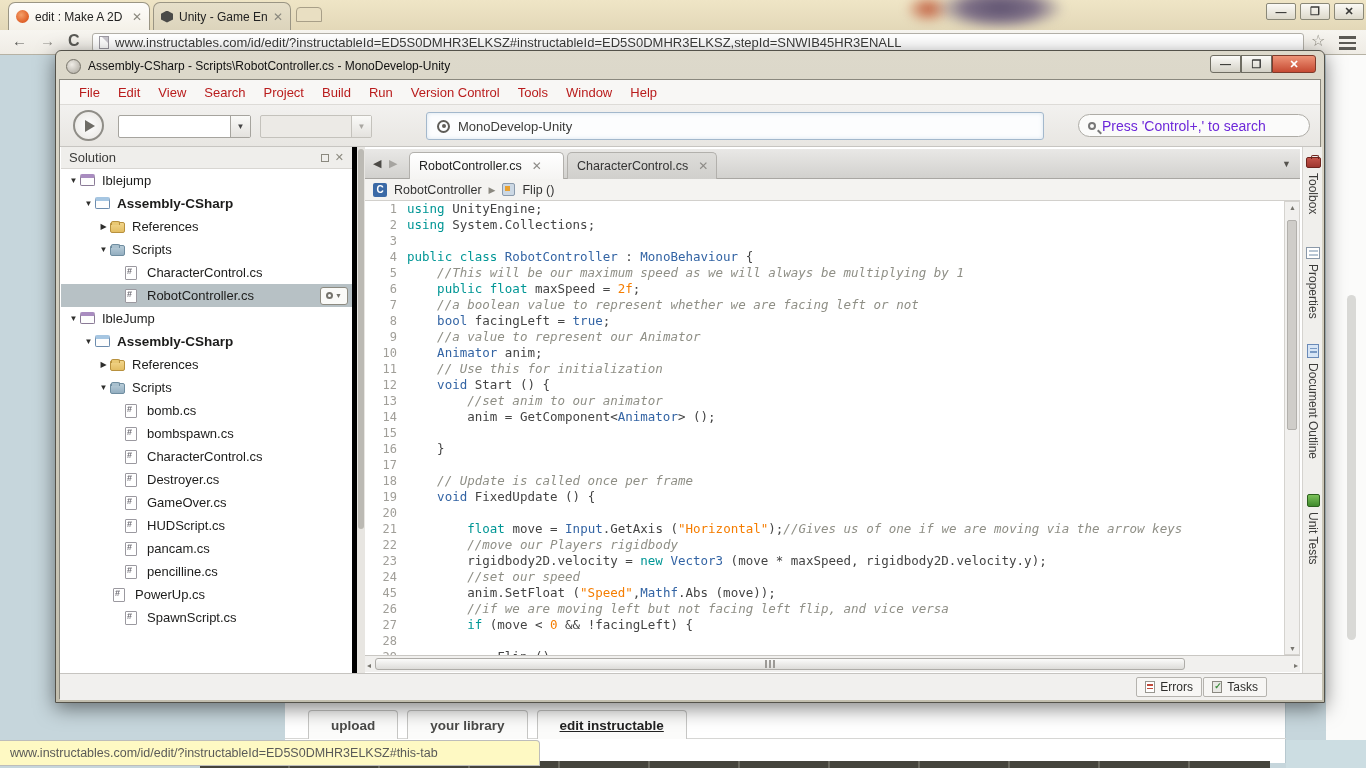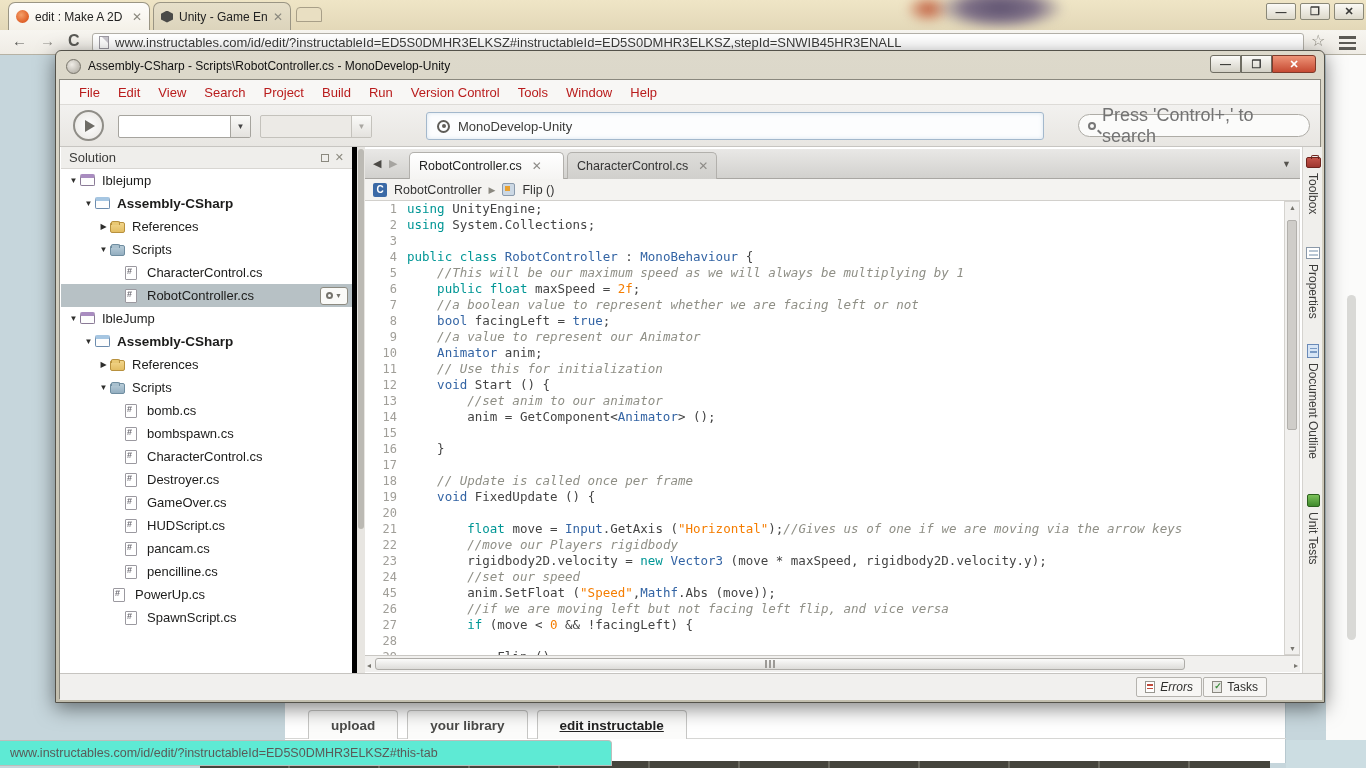--- a/index.html
+++ b/index.html
@@ -46,21 +46,21 @@
   #page-scrollpill { position:absolute; left:1347px; top:295px; width:9px; height:345px; background:#d9d9d6; border-radius:5px; }
   #bottom-white { position:absolute; left:285px; top:702px; width:1001px; height:61px; background:#fff; border-right:1px solid #b7c8cf; }
   #bottom-blue-r { position:absolute; left:1286px; top:740px; width:80px; height:28px; background:#ccdde2; }
   #pagetabs { position:absolute; left:308px; top:710px; height:29px; display:flex; gap:9px; }
   .ptab { border:1px solid #c6c6c4; border-bottom:none; border-radius:4px 4px 0 0; background:#fbfbfa;
     padding:0 22px; display:flex; align-items:center; font-size:13.5px; font-weight:bold; color:#4a4a48; }
   .ptab.active { text-decoration:underline; color:#222; }
   #pagetabs-underline { position:absolute; left:285px; top:738px; width:1001px; border-bottom:1px solid #d6d6d4; }
   #darkstrip { position:absolute; left:200px; top:761px; width:1070px; height:7px; background:#45443c;
     background-image:repeating-linear-gradient(90deg,#45443c 0 88px,#6a695f 88px 90px); }
-  #status-tip { position:absolute; left:0px; top:740px; width:612px; height:26px; background:#5eead4;
+  #status-tip { position:absolute; left:0px; top:740px; width:540px; height:26px; background:#fef9c3;
     border:1px solid #bdbdbb; border-left:none; border-radius:0 4px 0 0; display:flex; align-items:center;
     padding:0 10px; font-size:12.5px; color:#5a5a58; white-space:nowrap; overflow:hidden; }
 
   
   #ide { position:absolute; left:55px; top:50px; width:1270px; height:653px;
     background:linear-gradient(#ddd9cb,#c2beae); border:1px solid #54524a;
     border-radius:6px 6px 0 0; box-shadow:0 5px 20px rgba(0,0,0,.5); }
   #ide-title { position:absolute; left:10px; top:8px; display:flex; align-items:flex-start; gap:7px; }
   .md-ico { width:15px; height:15px; border-radius:50%; background:radial-gradient(circle at 38% 35%,#efece6,#a8a49a); border:1px solid #77746a; }
   #ide-title .t { font-size:12px; color:#111; }
@@ -84,21 +84,21 @@
     background:linear-gradient(#fafaf8,#e4e2de); display:flex; align-items:center; justify-content:center; font-size:8px; color:#444; }
   #combo2 { background:#eceae6; border-color:#c4c2bc; }
   #combo2 .dd { color:#a9a7a1; border-color:#c4c2bc; }
   #runtime-pill { position:absolute; left:366px; top:7px; width:618px; height:28px; background:#fcfdfe;
     border:1px solid #a3b8cc; border-radius:3px; box-shadow:inset 0 0 4px rgba(150,180,210,.35);
     display:flex; align-items:center; padding:0 10px; gap:8px; font-size:13px; color:#3c3c3a; }
   .dotcircle { width:13px; height:13px; border:2px solid #5f5d58; border-radius:50%; position:relative; flex:none; }
   .dotcircle:after { content:""; position:absolute; left:2.5px; top:2.5px; width:4px; height:4px; background:#5f5d58; border-radius:50%; }
   #searchbox { position:absolute; left:1018px; top:9px; width:232px; height:23px; background:#fbfbfa;
     border:1px solid #aeaca6; border-radius:12px; display:flex; align-items:center; padding:0 9px; gap:6px; }
-  #searchbox .ph { font-size:18px; color:#737373; }
+  #searchbox .ph { font-size:14px; color:#6d28d9; }
   .mag { width:8px; height:8px; border:2px solid #777; border-radius:50%; position:relative; flex:none; }
   .mag:after { content:""; position:absolute; left:7px; top:7px; width:5px; height:2px; background:#777; transform:rotate(45deg); }
 
   
   #solution { position:absolute; left:1px; top:67px; width:296px; height:526px; background:#fff; border-right:5px solid #000000; }
   #sol-head { height:22px; background:#efeeeb; border-bottom:1px solid #d8d6d2; display:flex; align-items:center; padding:0 8px; }
   #sol-head .t { font-size:13px; color:#3a3a38; }
   #sol-head .ctl { margin-left:auto; display:flex; gap:6px; align-items:center; color:#8b897f; font-size:11px; }
   .ctl-sq { width:8px; height:8px; border:1.5px solid #8b897f; }
   #tree { position:relative; }
@@ -605,21 +605,21 @@
           <span class="i-doc"></span>
           <span class="vlabel">Document Outline</span>
         </div>
         <div class="dock-item" style="top:347px;">
           <span class="i-tests"></span>
           <span class="vlabel">Unit Tests</span>
         </div>
       </div>
 
       <div id="idestatus">
-        <div class="sbtn" style="right:120px;font-style:italic;">
+        <div class="sbtn" style="right:120px;">
           <span class="i-err"></span>
           <span>Errors</span>
         </div>
         <div class="sbtn" style="right:55px;">
           <span class="i-task"></span>
           <span>Tasks</span>
         </div>
       </div>
     </div>
   </div>

